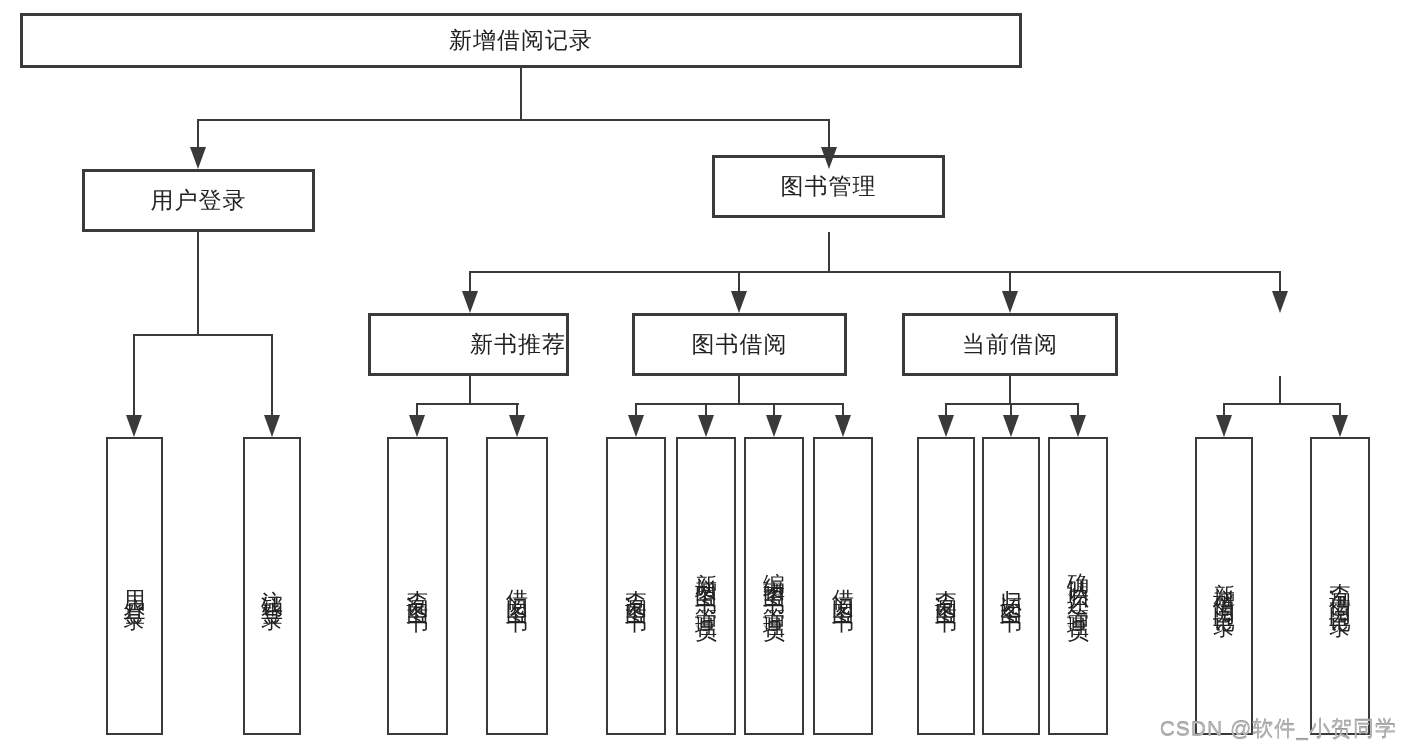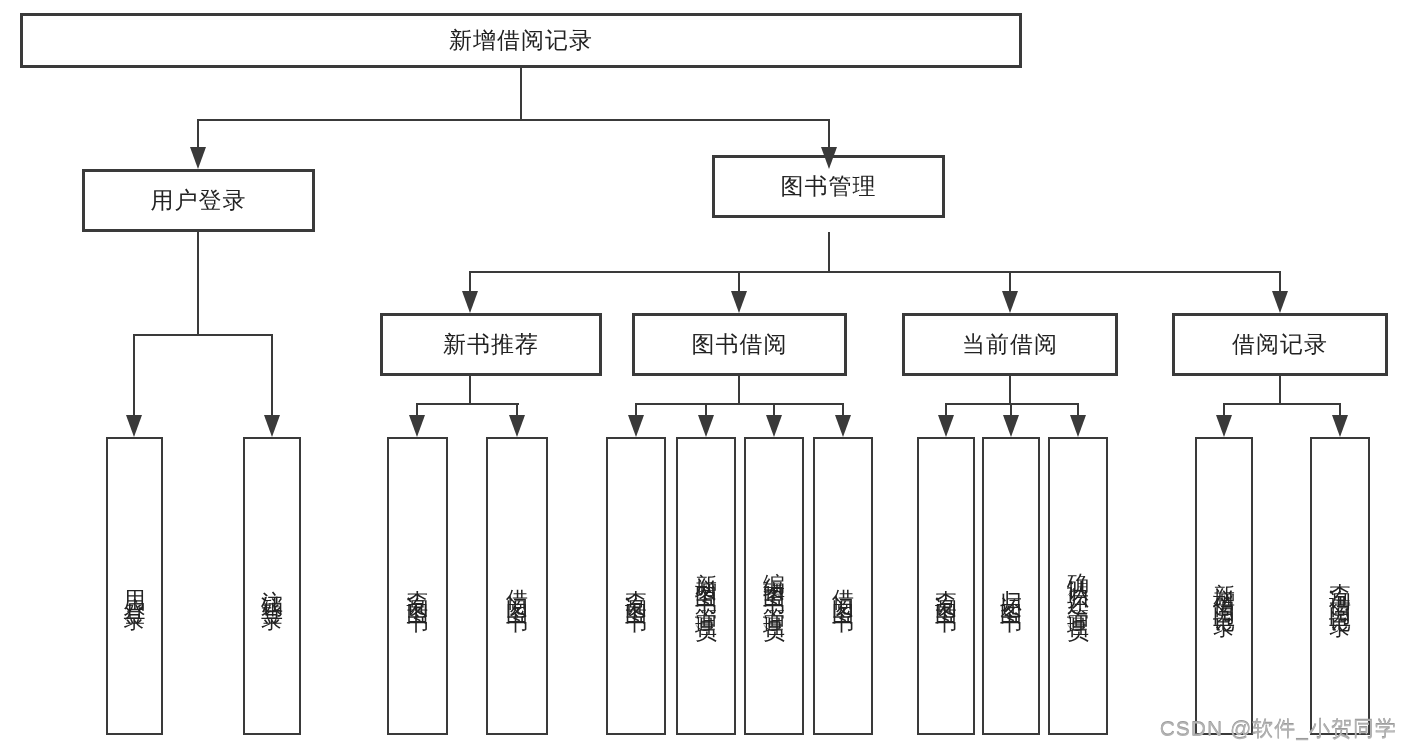--- a/index.html
+++ b/index.html
@@ -57,31 +57,28 @@
     <span>新增借阅记录</span>
   </div>
 
   <div class="node hnode" style="left:82px;top:169px;width:233px;height:63px;">
     <span>用户登录</span>
   </div>
   <div class="node hnode" style="left:712px;top:155px;width:233px;height:63px;">
     <span>图书管理</span>
   </div>
 
-  <div class="node hnode" style="left:380px;top:313px;width:222px;height:63px;">
+  <div class="node hnode" style="left:368px;top:313px;width:201px;height:63px;justify-content:flex-end;">
     <span>新书推荐</span>
   </div>
   <div class="node hnode" style="left:632px;top:313px;width:215px;height:63px;text-align:center;">
     <span>图书借阅</span>
   </div>
   <div class="node hnode" style="left:902px;top:313px;width:216px;height:63px;">
     <span>当前借阅</span>
-  </div>
-  <div class="node hnode" style="left:1172px;top:313px;width:216px;height:63px;">
-    <span>借阅记录</span>
   </div>
 
   <div class="node vnode" style="left:106px;top:437px;width:57px;height:298px;">
     <span class="vtext">用户登录</span>
   </div>
   <div class="node vnode" style="left:243px;top:437px;width:58px;height:298px;">
     <span class="vtext">注销登录</span>
   </div>
 
   <div class="node vnode" style="left:387px;top:437px;width:61px;height:298px;">

